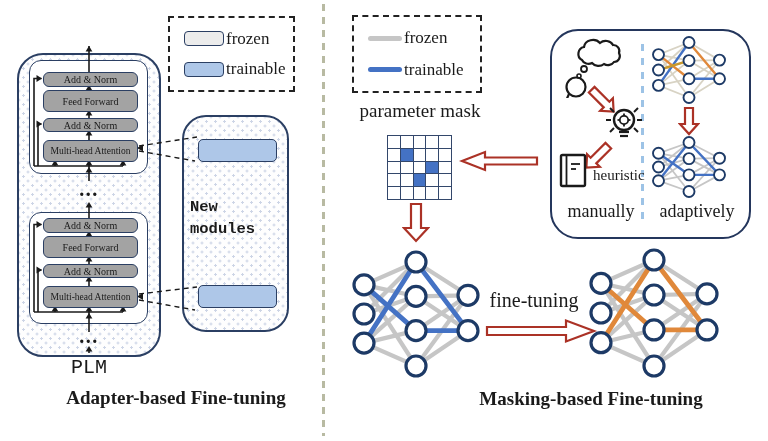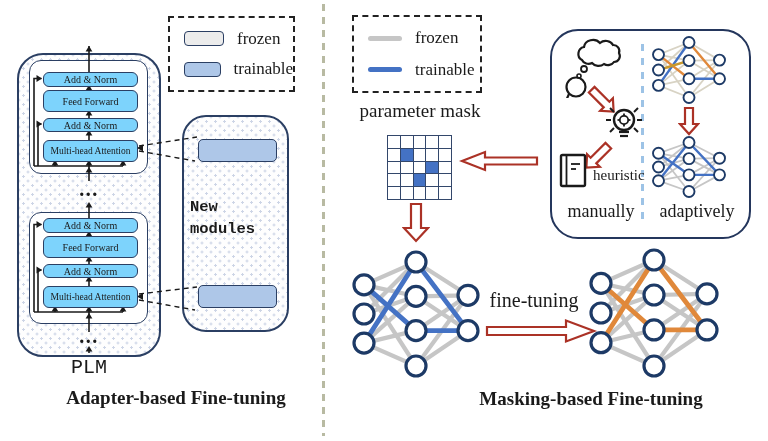--- a/index.html
+++ b/index.html
@@ -12,27 +12,27 @@
   .canvas{position:relative;width:768px;height:441px;background:#fff;overflow:hidden;
           font-family:"Liberation Serif","DejaVu Serif",serif;color:var(--text-black);}
   .abs{position:absolute;}
   .dotted-bg{background-color:#fefefe;
     background-image:radial-gradient(circle,#cdd5e6 1px,rgba(0,0,0,0) 1.3px),
                      radial-gradient(circle,#cdd5e6 1px,rgba(0,0,0,0) 1.3px);
     background-size:9px 9px;background-position:0 0,4.5px 4.5px;}
   .plm-container{border:2px solid var(--outline-navy);border-radius:26px;z-index:1;}
   .tblock{background:#fff;border:1.8px solid var(--outline-navy);border-radius:12px;z-index:2;}
   .linework{z-index:3;pointer-events:none;}
-  .layer-box{background:#7dd3fc;border:1.3px solid var(--outline-navy);border-radius:6px;
+  .layer-box{background:#a3a3a3;border:1.3px solid var(--outline-navy);border-radius:6px;
     display:flex;align-items:center;justify-content:center;font-size:10px;z-index:4;white-space:nowrap;}
   .layer-box.small{font-size:9.5px;}
   .ellipsis{z-index:5;font-weight:700;font-size:20px;letter-spacing:1.5px;text-align:center;line-height:14px;}
   .legend-box{border:2px dashed #222;display:flex;flex-direction:column;justify-content:space-evenly;
     padding-left:14px;box-sizing:border-box;z-index:6;background:#fff;}
-  .legend-row{display:flex;align-items:center;gap:13px;}
+  .legend-row{display:flex;align-items:center;gap:2px;}
   .legend-label{font-size:17px;}
   .chip{width:40px;height:15px;border:1.8px solid var(--outline-navy);border-radius:4px;box-sizing:border-box;}
   .chip.frozen{background:var(--chip-frozen-fill);}
   .chip.trainable{background:var(--adapter-blue-fill);}
   .lchip{width:34px;height:5px;border-radius:2.5px;}
   .lchip.frozen{background:var(--frozen-gray);}
   .lchip.trainable{background:var(--trainable-blue);}
   .newmod-box{border:2px solid var(--outline-navy);border-radius:24px;z-index:2;}
   .adapter-rect{background:var(--adapter-blue-fill);border:1.6px solid var(--outline-navy);border-radius:5px;z-index:4;}
   .newmod-label{font-weight:700;font-size:15.5px;line-height:1.45;z-index:4;font-family:Liberation Mono, monospace;}

